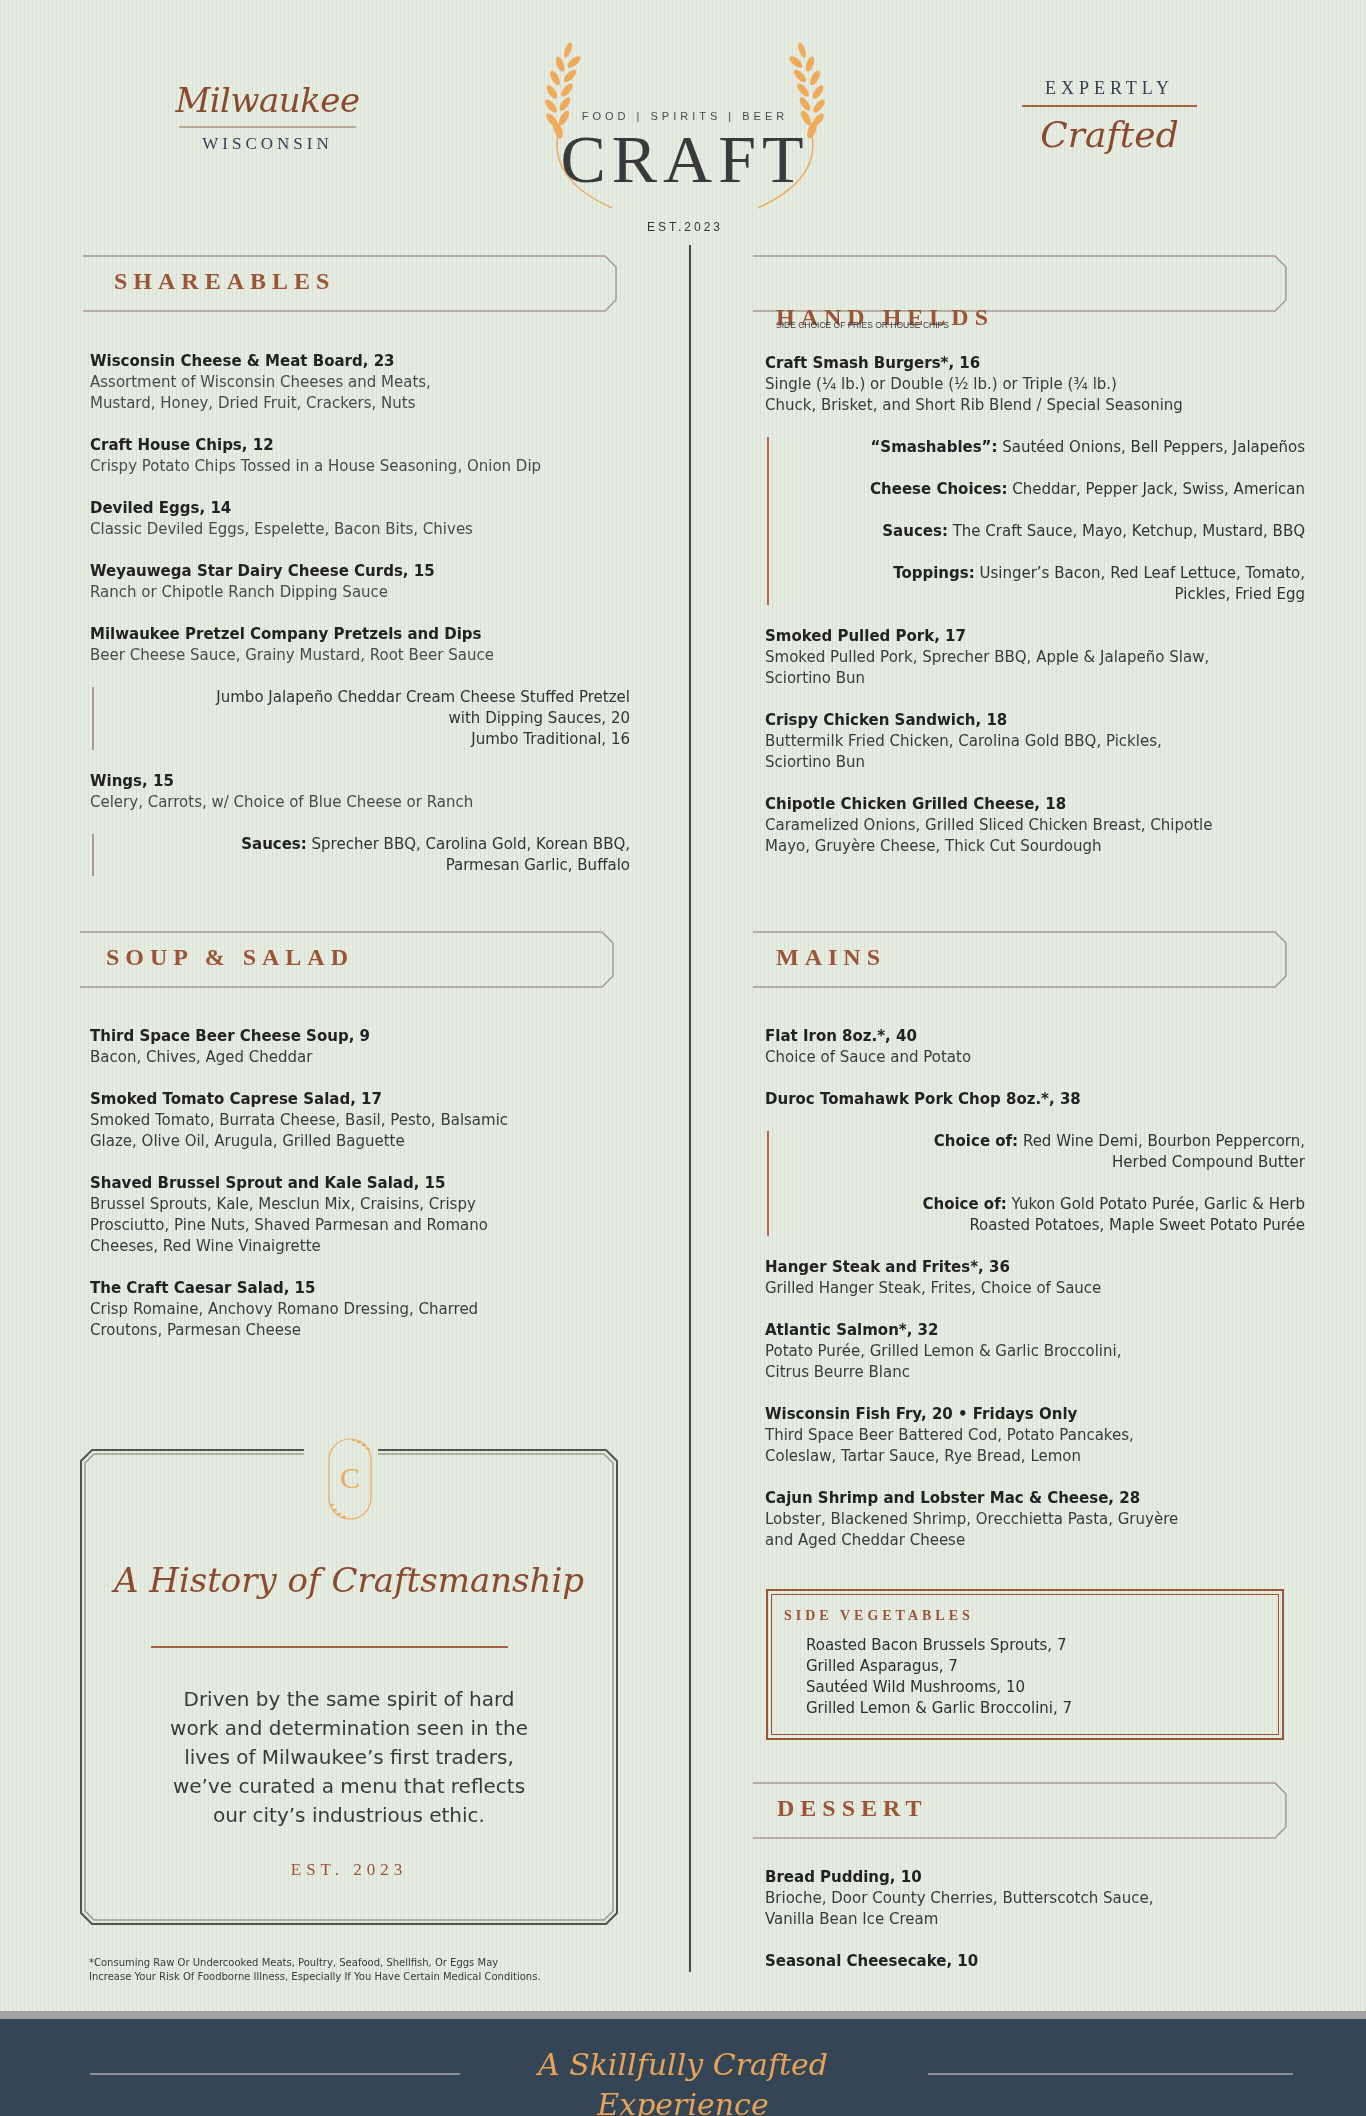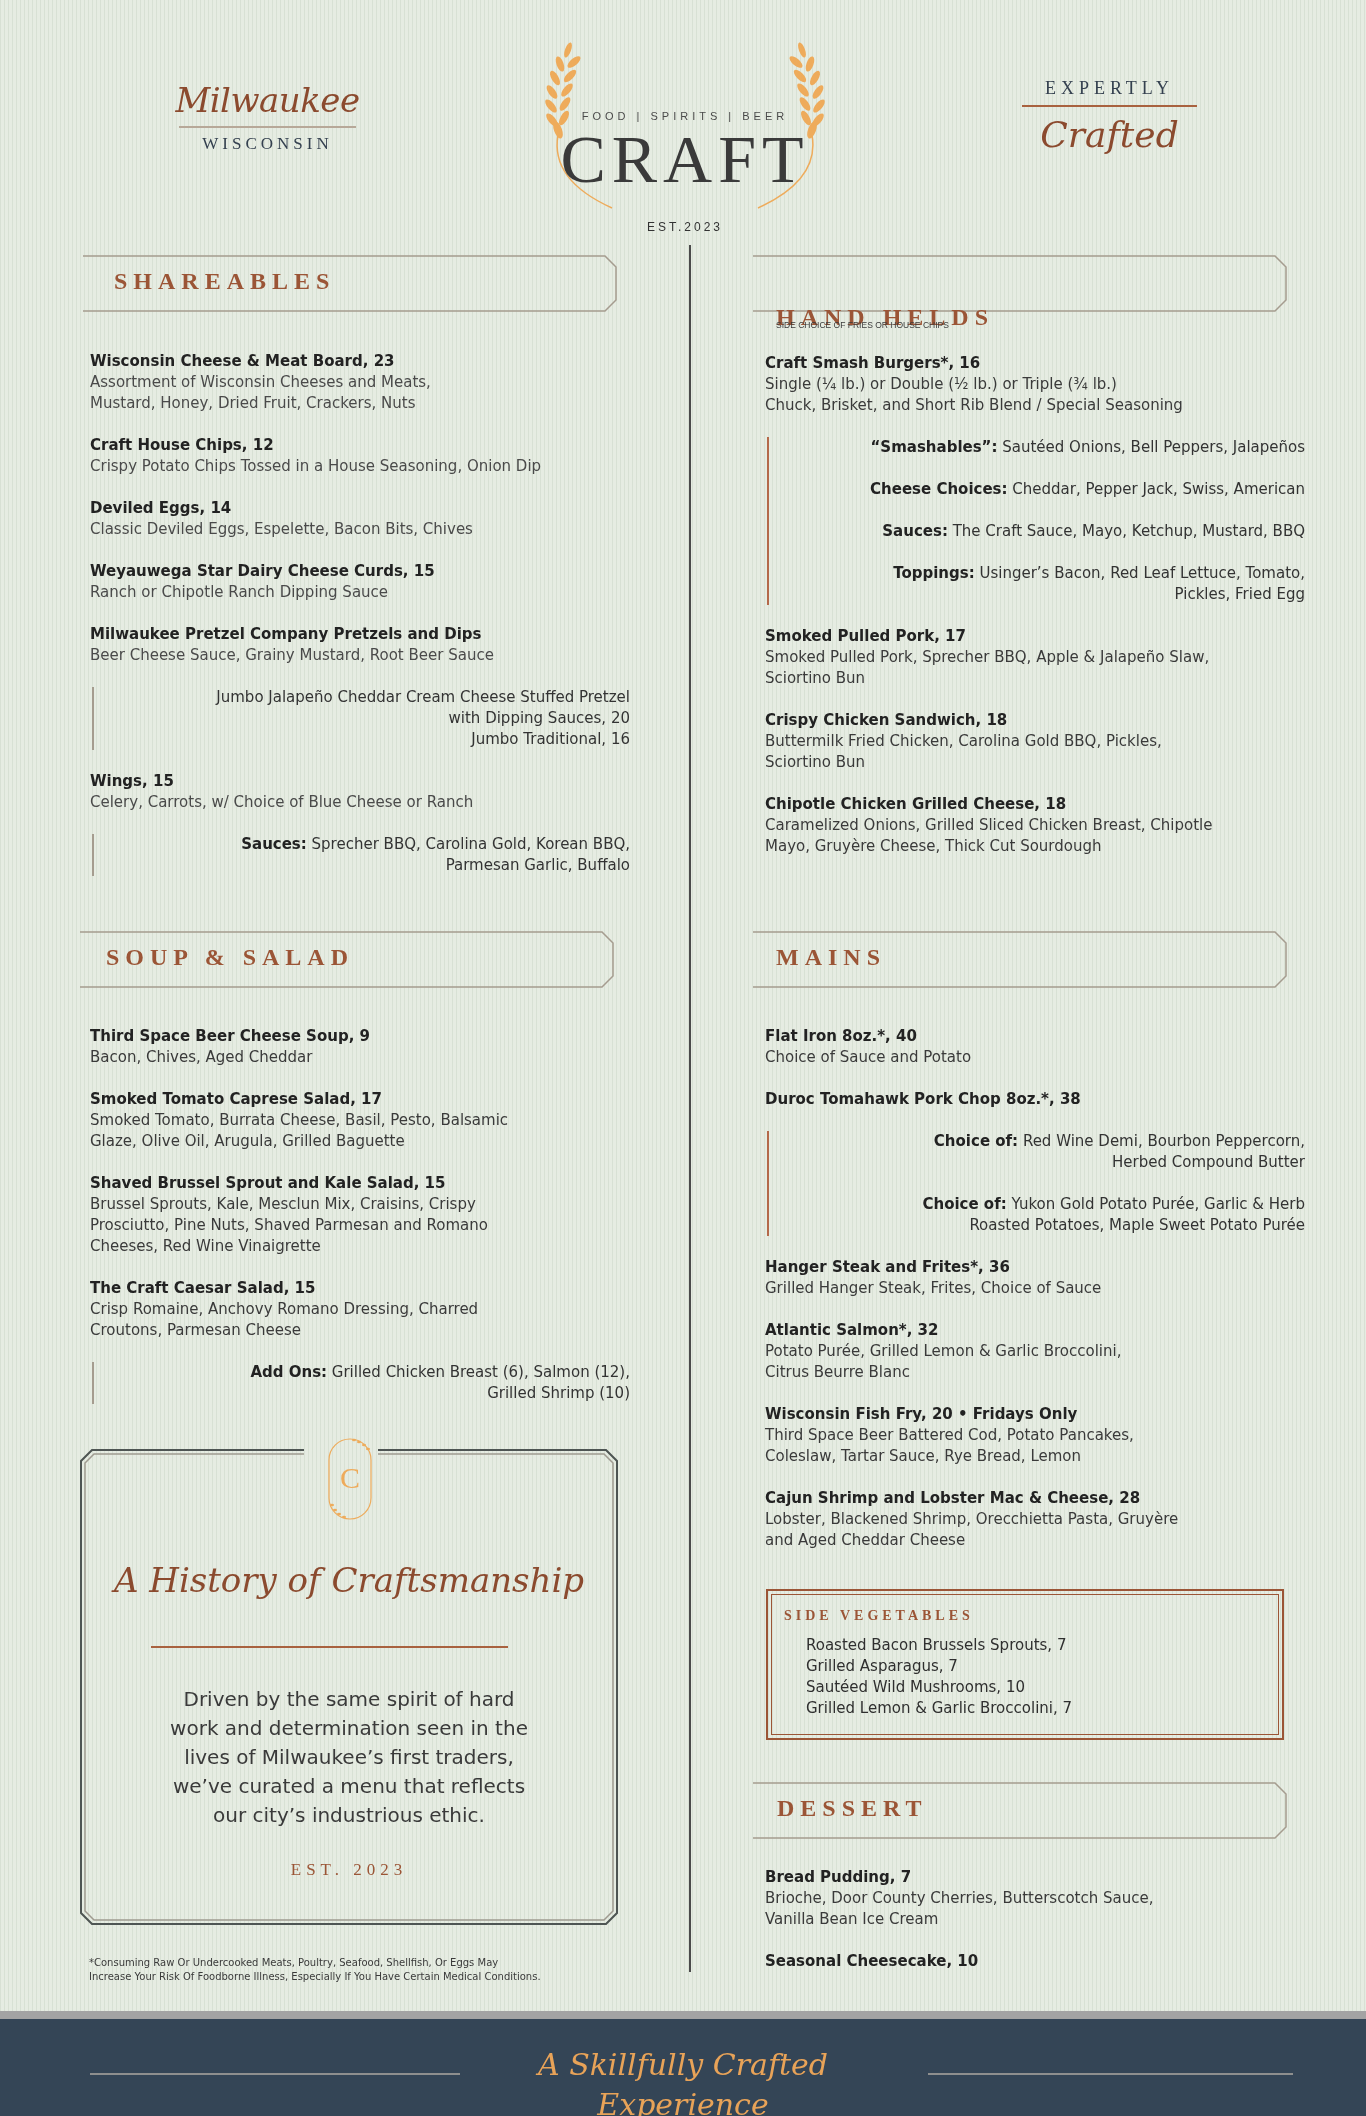--- a/index.html
+++ b/index.html
@@ -226,24 +226,20 @@
     <div class="item-name">Shaved Brussel Sprout and Kale Salad, 15</div>
     <div class="item-desc">Brussel Sprouts, Kale, Mesclun Mix, Craisins, Crispy
 Prosciutto, Pine Nuts, Shaved Parmesan and Romano
 Cheeses, Red Wine Vinaigrette</div>
   </div>
   <div class="item">
     <div class="item-name">The Craft Caesar Salad, 15</div>
     <div class="item-desc">Crisp Romaine, Anchovy Romano Dressing, Charred
 Croutons, Parmesan Cheese</div>
   </div>
-  <div class="sub-block">
-    <div class="sub-line"><b>Add Ons:</b><span> Grilled Chicken Breast (6), Salmon (12),
-Grilled Shrimp (10)</span></div>
-  </div>
 </div>
 
 <div class="abs history">
   <svg width="542" height="480">
     <path d="M226 3 H14 L3 14 V466 L14 477 H528 L539 466 V14 L528 3 H300" fill="none" stroke="#4e5553" stroke-width="2"></path>
     <path d="M226 7 H16 L7 16 V464 L16 473 H526 L535 464 V16 L526 7 H300" fill="none" stroke="#9f9a90" stroke-width="1.5"></path>
   </svg>
   <div class="history-emblem">
     <svg width="44" height="84" viewBox="0 0 44 84">
       <rect x="1" y="2" width="42" height="80" rx="21" ry="21" fill="none" stroke="#eeab5b" stroke-width="1.2"></rect>
@@ -365,21 +361,21 @@
 
 <div class="banner" style="left:753px; top:1782px; width:534px;">
   <svg width="534" height="57">
       <path d="M0 1 H522 L533 12 V45 L522 56 H0" fill="none" stroke="#a59c8f" stroke-width="1.5"></path>
     </svg>
   <div class="banner-title" style="left:24px;">DESSERT</div>
 </div>
 
 <div class="col" style="left:765px; top:1867px; width:540px;">
   <div class="item">
-    <div class="item-name">Bread Pudding, 7</div>
+    <div class="item-name">Bread Pudding, 10</div>
     <div class="item-desc">Brioche, Door County Cherries, Butterscotch Sauce,
 Vanilla Bean Ice Cream</div>
   </div>
   <div class="item">
     <div class="item-name">Seasonal Cheesecake, 10</div>
   </div>
 </div>
 
 <div class="abs footer">
   <div class="footer-line" style="left:90px; width:370px;"></div>

